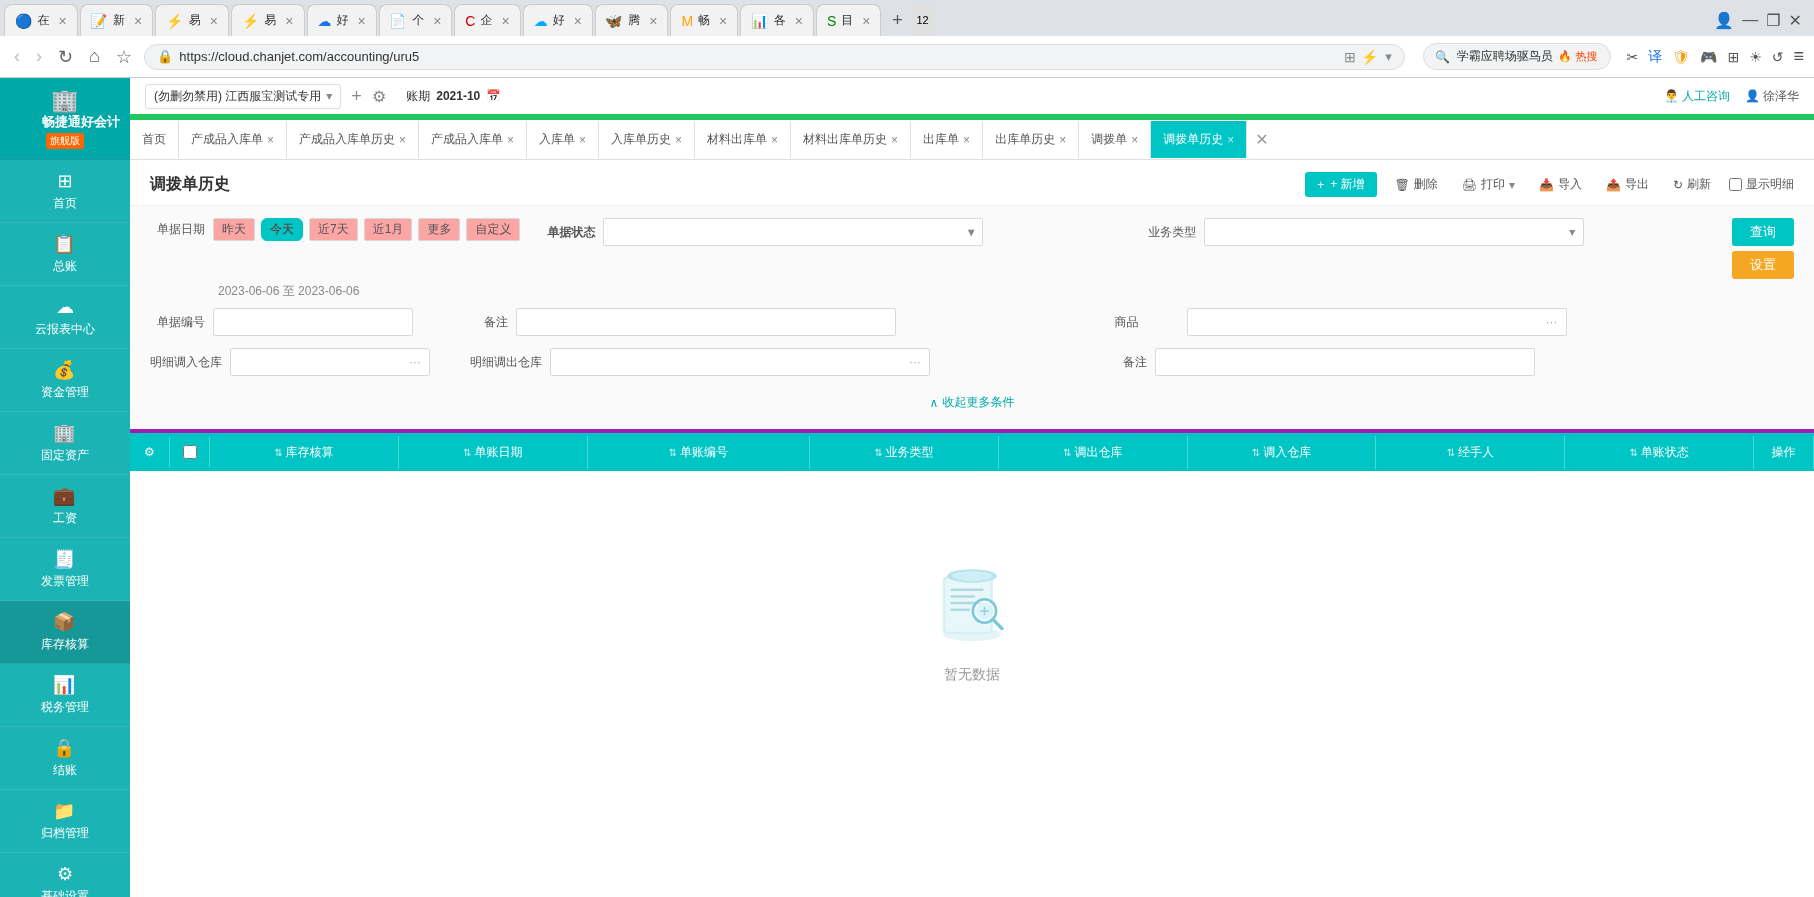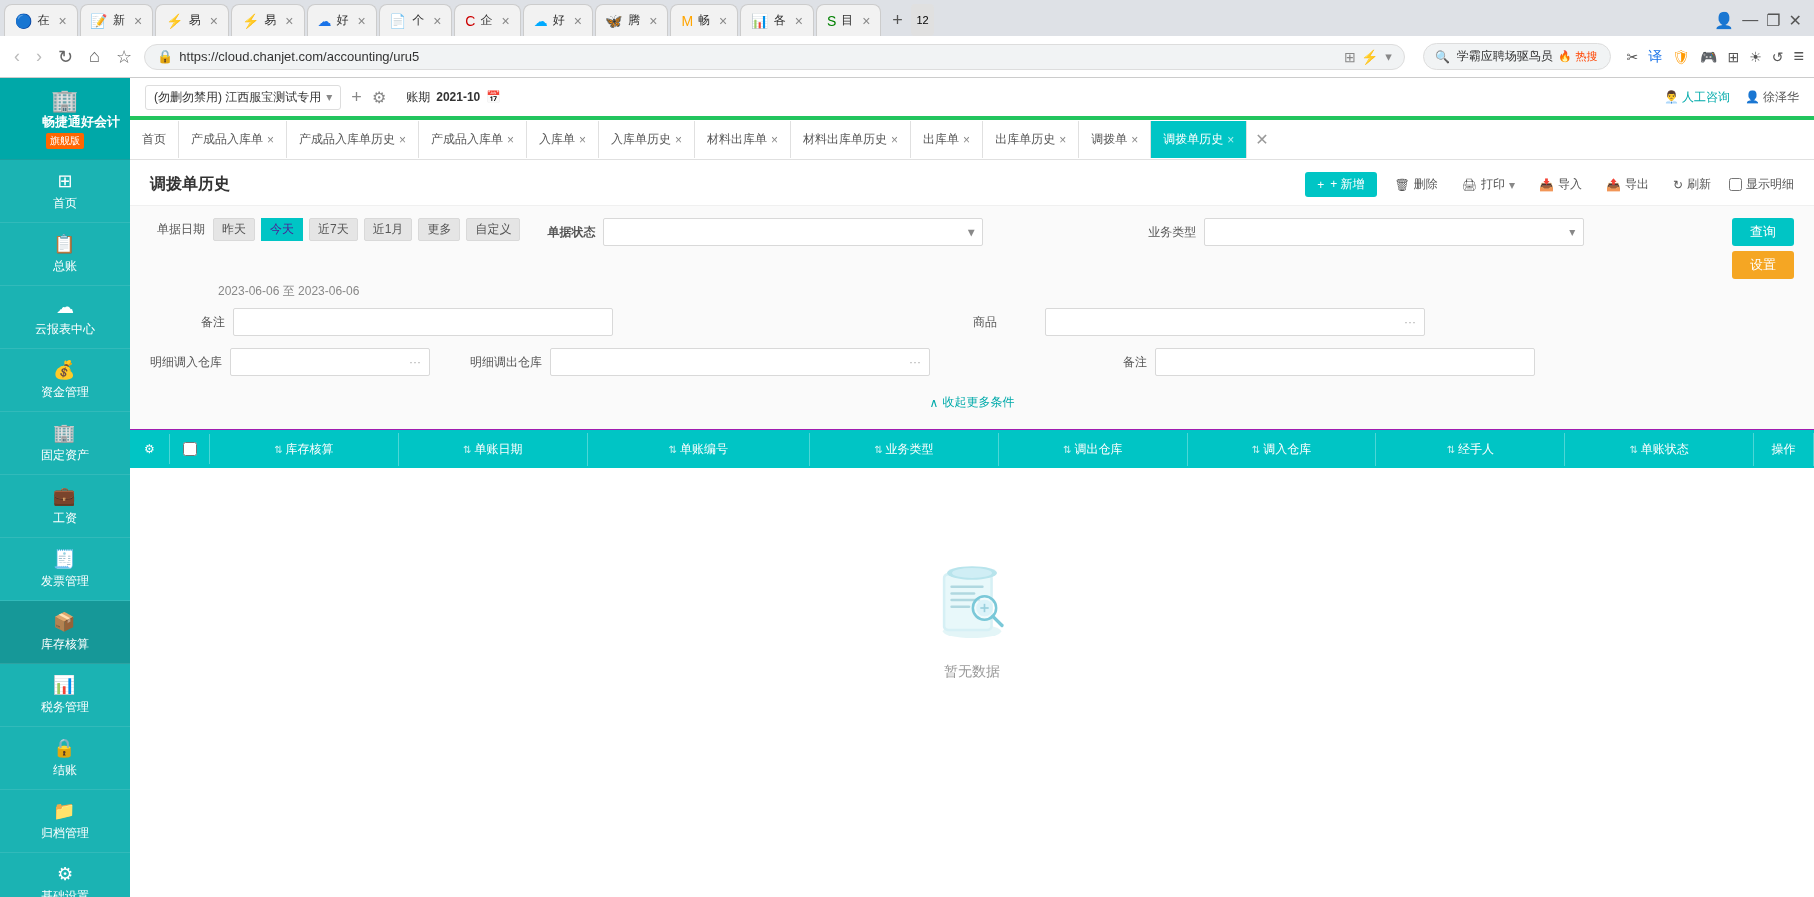--- a/index.html
+++ b/index.html
@@ -34,21 +34,21 @@
     .sidebar-logo .logo-title { font-size: 13px; font-weight: bold; line-height: 1.3; margin-left: 32px; }
     .sidebar-logo .logo-sub { font-size: 10px; background: #ff6600; padding: 1px 4px; border-radius: 2px; margin-top: 2px; }
     .sidebar-item { display: flex; flex-direction: column; align-items: center; padding: 10px 5px; color: #fff; cursor: pointer; font-size: 12px; gap: 3px; border-bottom: 1px solid rgba(255,255,255,0.1); }
     .sidebar-item .s-icon { font-size: 18px; }
     .sidebar-item .s-label { font-size: 12px; }
 
     
     .main-content { flex: 1; display: flex; flex-direction: column; background: #f0f0f0; overflow: hidden; }
 
     
-    .top-header { background: #fff; display: flex; align-items: center; padding: 0 15px; height: 42px; border-bottom: 4px solid #22c55e; gap: 10px; }
+    .top-header { background: #fff; display: flex; align-items: center; padding: 0 15px; height: 42px; border-bottom: 6px solid #22c55e; gap: 10px; }
     .company-selector { display: flex; align-items: center; gap: 5px; border: 1px solid #ddd; border-radius: 3px; padding: 3px 8px; cursor: pointer; font-size: 12px; color: #333; }
     .company-selector .caret { color: #888; }
     .period-section { display: flex; align-items: center; gap: 6px; font-size: 12px; color: #333; margin-left: 10px; }
     .header-right { margin-left: auto; display: flex; align-items: center; gap: 15px; }
     .support-btn { color: #00aaaa; font-size: 12px; cursor: pointer; display: flex; align-items: center; gap: 3px; }
     .user-btn { color: #555; font-size: 12px; cursor: pointer; display: flex; align-items: center; gap: 3px; }
 
     
     .tab-nav { background: #fff; display: flex; align-items: center; border-bottom: 1px solid #e0e0e0; overflow-x: auto; white-space: nowrap; padding: 0; min-height: 40px; }
     .tab-nav::-webkit-scrollbar { height: 3px; }
@@ -60,29 +60,29 @@
     
     .page-body { flex: 1; overflow-y: auto; background: #fff; padding: 0; }
     .page-title-bar { display: flex; align-items: center; justify-content: space-between; padding: 12px 20px 8px; border-bottom: 1px solid #f0f0f0; }
     .page-title { font-size: 16px; font-weight: bold; color: #333; }
     .toolbar-actions { display: flex; align-items: center; gap: 12px; }
     .toolbar-btn { display: flex; align-items: center; gap: 4px; color: #555; font-size: 12px; cursor: pointer; padding: 4px 6px; border-radius: 3px; }
     .display-toggle { display: flex; align-items: center; gap: 4px; font-size: 12px; color: #555; }
     .display-toggle input { cursor: pointer; }
 
     
-    .filter-area { padding: 12px 20px; background: #fafafa; border-bottom: 1px solid #a21caf; }
+    .filter-area { padding: 12px 20px; background: #fafafa; border-bottom: 4px solid #a21caf; }
     .filter-row { display: flex; align-items: center; margin-bottom: 12px; gap: 20px; flex-wrap: wrap; }
     .filter-row:last-child { margin-bottom: 0; }
     .filter-item { display: flex; align-items: center; gap: 8px; }
     .filter-label { font-size: 12px; color: #555; white-space: nowrap; min-width: 55px; text-align: right; }
     .filter-input { border: 1px solid #d9d9d9; border-radius: 2px; padding: 4px 8px; font-size: 12px; width: 200px; height: 28px; outline: none; }
     .date-filter { display: flex; align-items: center; gap: 6px; }
-    .date-btn { padding: 2px 8px; font-size: 12px; border: 1px solid #d9d9d9; border-radius: 2px; cursor: pointer; background: #e5e5e5; color: #555; }
-    .date-btn.active { background: #00c5c5; color: #4c1d95; border-color: #00c5c5; border-radius: 0; }
+    .date-btn { padding: 2px 8px; font-size: 12px; border: 1px solid #d9d9d9; border-radius: 2px; cursor: pointer; background: #fca5a5; color: #555; }
+    .date-btn.active { background: #00c5c5; color: #7f1d1d; border-color: #00c5c5; border-radius: 6px; }
     .date-range-text { font-size: 12px; color: #888; }
     .filter-select { border: 1px solid #d9d9d9; border-radius: 2px; padding: 4px 8px; font-size: 12px; width: 380px; height: 28px; outline: none; background: #fff; display: flex; align-items: center; justify-content: space-between; cursor: pointer; position: relative; }
     .filter-select-arrow { color: #888; }
     .collapse-btn { display: flex; align-items: center; justify-content: center; color: #00aaaa; font-size: 12px; cursor: pointer; padding: 6px 0; gap: 4px; }
 
     
     .data-table-container { padding: 0; }
     .data-table-header { display: flex; align-items: center; background: #00c5c5; color: #fff; font-size: 12px; min-height: 38px; }
     .th-cell { display: flex; align-items: center; justify-content: center; padding: 8px 10px; border-right: 1px solid rgba(255,255,255,0.3); font-size: 12px; gap: 3px; white-space: nowrap; }
     .th-cell .sort-icon { font-size: 10px; opacity: 0.8; }
@@ -433,20 +433,24 @@
             <button class="query-btn">查询</button>
             <button class="settings-btn">设置</button>
           </div>
         </div>
 
         <div style="margin-left: 68px; margin-top: -8px; margin-bottom: 8px;">
           <span class="date-range-text">2023-06-06 至 2023-06-06</span>
         </div>
 
         <div class="filter-row">
+          <div class="filter-item">
+            <span class="filter-label">单据编号</span>
+            <input class="filter-input" type="text" style="">
+          </div>
           <div class="filter-item" style="flex:1; margin-left: 20px;">
             <span class="filter-label">备注</span>
             <input class="filter-input" type="text" style="flex: 1 1 0%; max-width: 380px;">
           </div>
           <div class="filter-item" style="flex:1; margin-left: 20px; gap: 48px;">
             <span class="filter-label">商品</span>
             <div class="filter-select" style="flex:1; max-width: 380px;">
               <span></span>
               <span style="color:#aaa;">···</span>
             </div>

